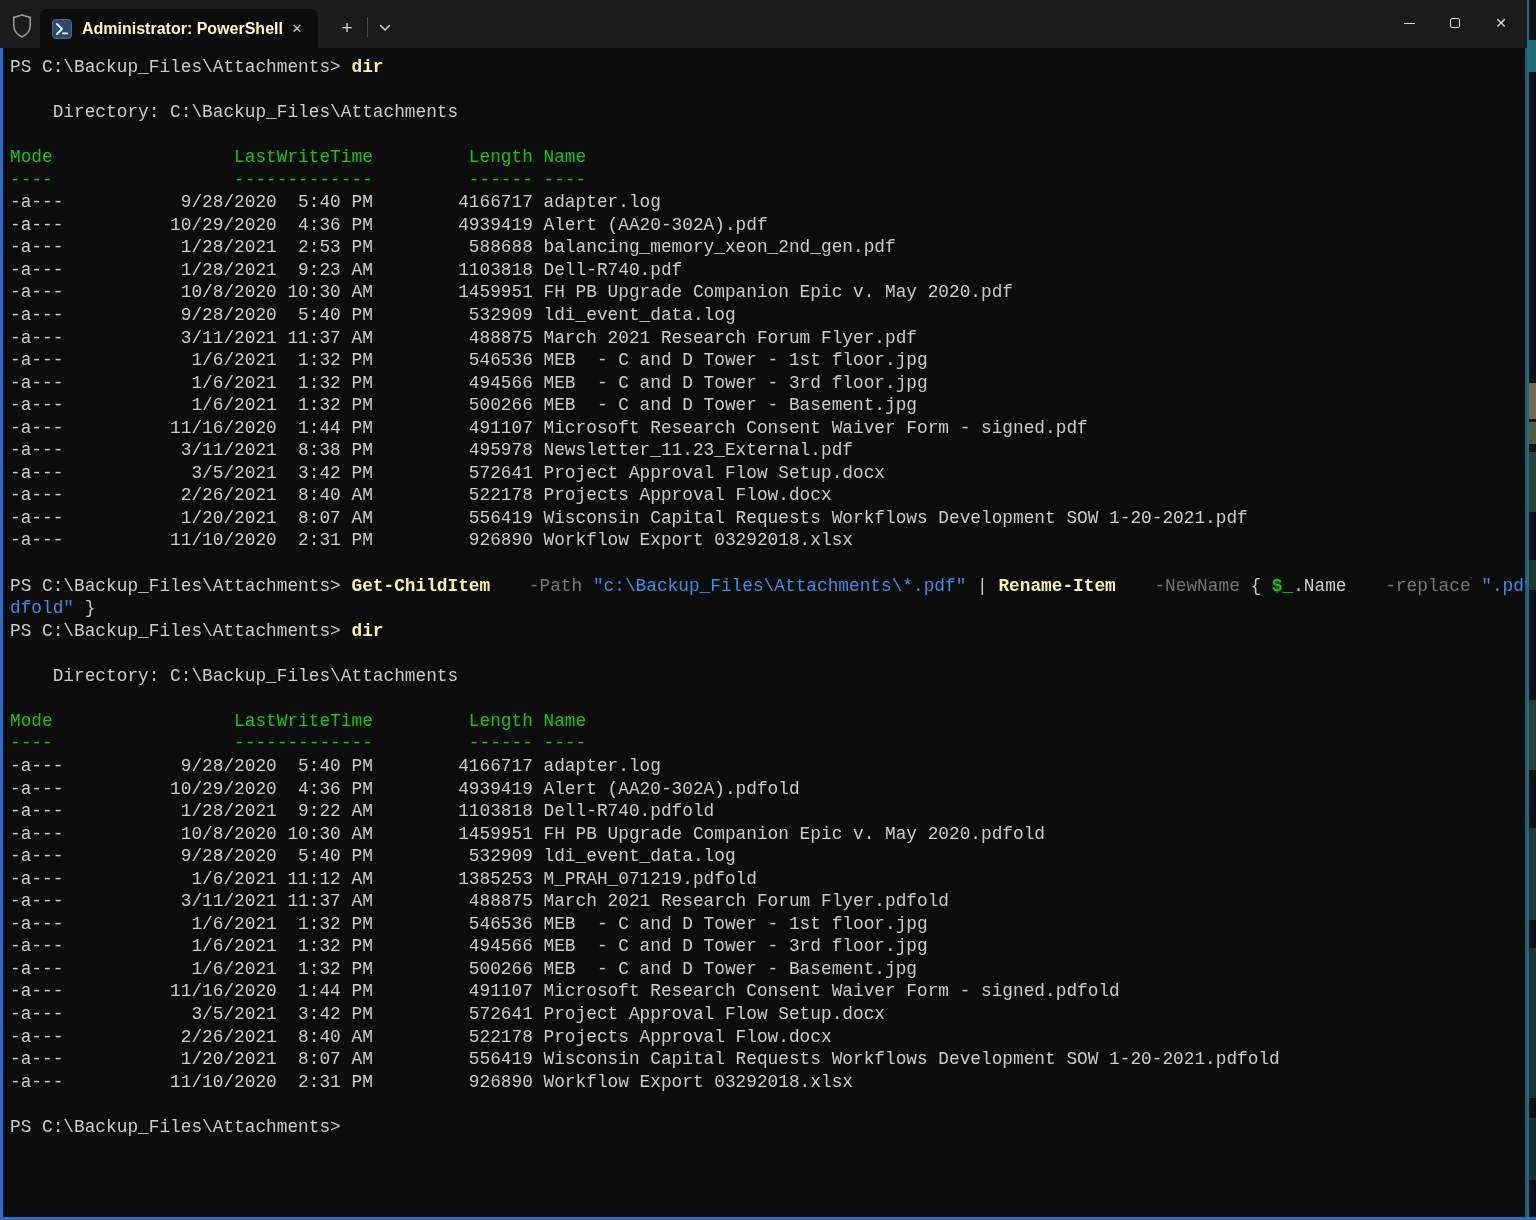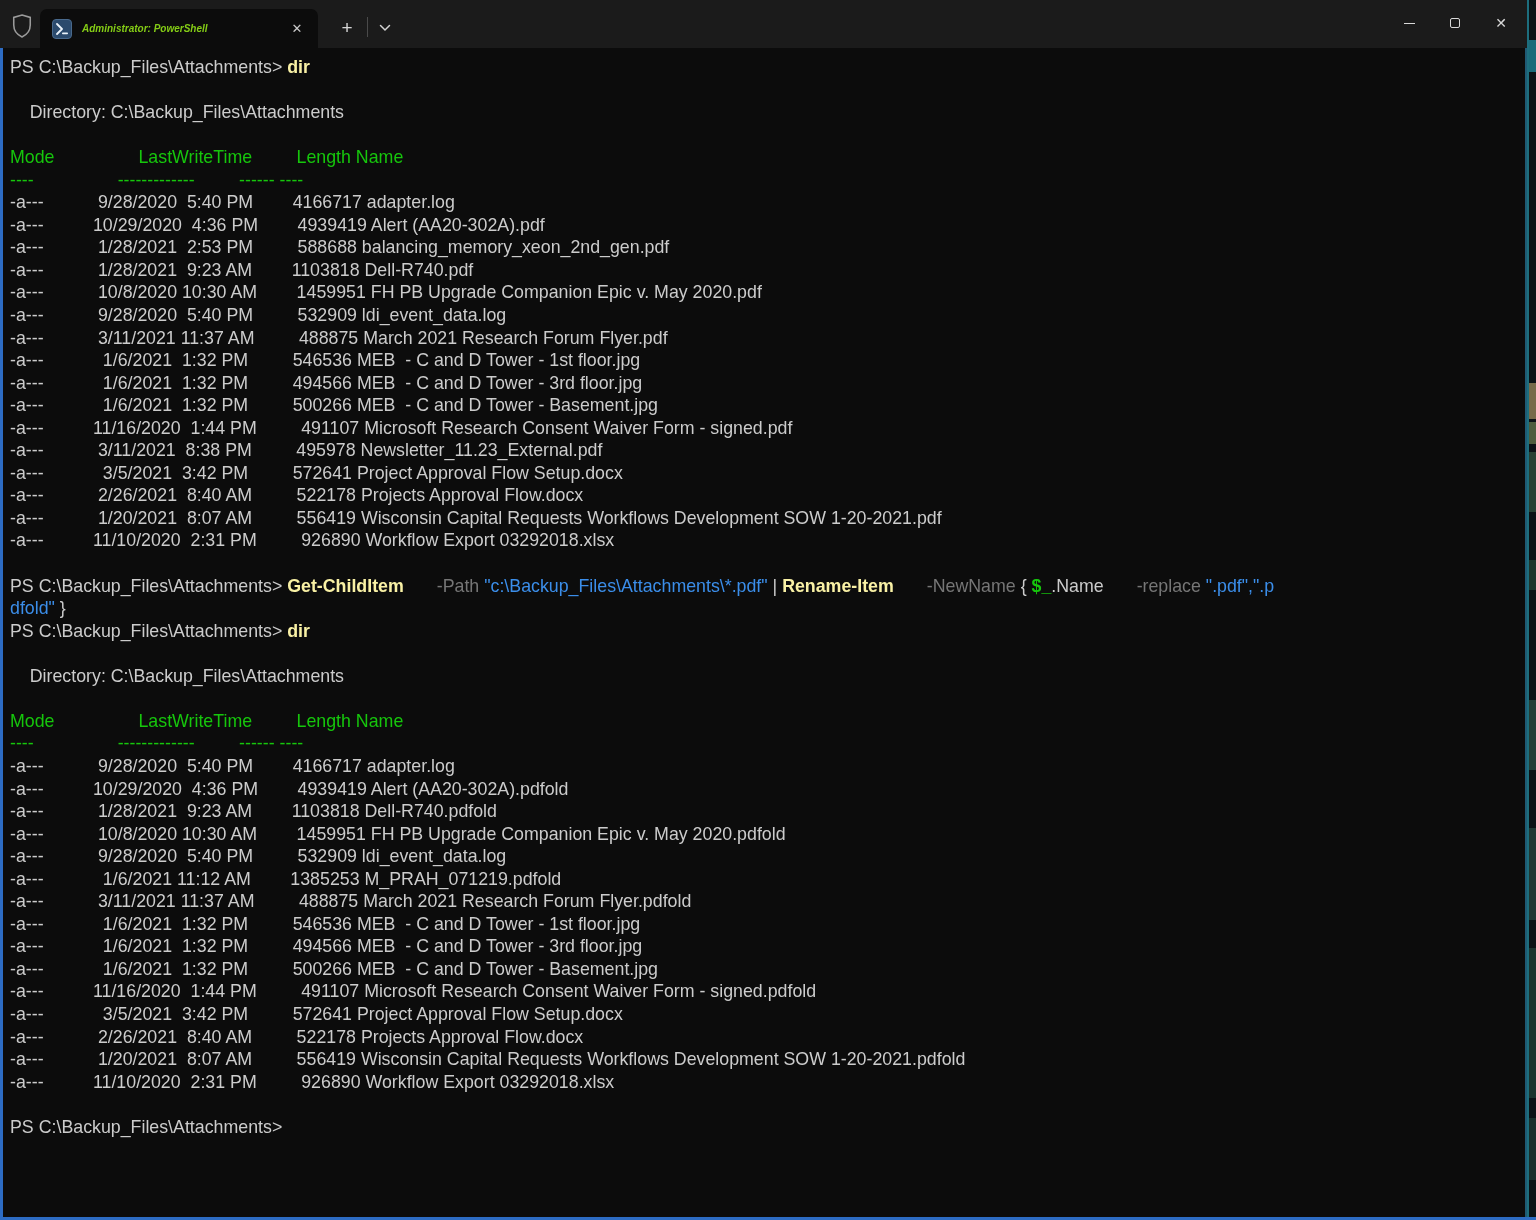--- a/index.html
+++ b/index.html
@@ -6,37 +6,37 @@
   html,body { width:1536px; height:1220px; overflow:hidden; background:#000; }
   body { font-family:"Liberation Sans", sans-serif; position:relative; }
 
   .window { position:absolute; left:0; top:0; width:1527px; height:1220px; background:var(--background,#0c0c0c); }
 
   
   .titlebar { position:absolute; left:0; top:0; width:100%; height:48px; background:var(--titlebar,#1b1b1b); display:flex; align-items:flex-end; }
   .shield { position:absolute; left:9px; top:11px; width:26px; height:30px; display:flex; align-items:center; justify-content:center; }
   .tab { position:absolute; left:40px; top:9px; width:278px; height:39px; background:var(--background,#0c0c0c); border-radius:7px 7px 0 0; display:flex; align-items:center; padding:0 10px 0 12px; }
   .tab-icon { width:20px; height:20px; background:#2b4a6d; border:1px solid #49698c; border-radius:4px; margin-right:10px; flex:0 0 auto; display:flex; align-items:center; justify-content:center; }
-  .tab-title { color:#84cc16; font-size:10px; font-weight:bold; white-space:nowrap; flex:1 1 auto;font-style:italic; }
+  .tab-title { color:#fef9c3; font-size:16px; font-weight:bold; white-space:nowrap; flex:1 1 auto; }
   .tab-close { color:#c9c9c9; font-size:13px; width:22px; height:22px; display:flex; align-items:center; justify-content:center; border-radius:4px; cursor:default; }
   .newtab { position:absolute; left:332px; top:13px; width:30px; height:30px; color:#d4d4d4; font-size:19px; display:flex; align-items:center; justify-content:center; }
   .tab-sep { position:absolute; left:367px; top:17px; width:1px; height:20px; background:#4a4a4a; }
   .tab-dropdown { position:absolute; left:372px; top:13px; width:26px; height:30px; color:#d4d4d4; font-size:13px; display:flex; align-items:center; justify-content:center; }
   .caption { position:absolute; right:3px; top:0; height:46px; display:flex; }
   .cap-btn { width:46px; height:46px; display:flex; align-items:center; justify-content:center; color:#d9d9d9; }
   .glyph-min { width:11px; height:1px; background:#d9d9d9; }
   .glyph-max { width:10px; height:10px; border:1px solid #d9d9d9; border-radius:2px; }
   .glyph-close { font-size:14px; color:#d9d9d9; }
 
   
   .terminal { position:absolute; left:0; top:48px; width:1527px; height:1169px;
     background:var(--background,#0c0c0c);
     border-left:3px solid var(--accent_border,#2d6cc4);
     border-right:2px solid #1f5a74; }
-  .term-pre { padding:8px 0 0 7px; font-family:Liberation Sans, sans-serif;
+  .term-pre { padding:8px 0 0 7px; font-family:Liberation Mono, monospace;
     font-size:17.8px; line-height:22.55px; color:var(--foreground,#cccccc); }
   .line { white-space:pre; height:22.55px; }
   .c-fg { color:var(--foreground,#cccccc); }
   .c-command { color:var(--command,#f9f1a5); font-weight:bold; }
   .c-parameter { color:var(--parameter,#767676);margin-left:28px; }
   .c-string { color:var(--string,#3b8eea); }
   .c-variable { color:var(--variable,#16c60c); font-weight:bold; }
   .c-green { color:var(--header_green,#16c60c); }
 
   .bottom-border { position:absolute; left:0; bottom:0; width:1536px; height:3px; background:var(--accent_border,#2d6cc4); }
@@ -118,21 +118,21 @@
         <div class="line"><span class="c-fg">PS C:\Backup_Files\Attachments&gt; </span><span class="c-command">Get-ChildItem</span><span class="c-fg"> </span><span class="c-parameter">-Path</span><span class="c-fg"> </span><span class="c-string">"c:\Backup_Files\Attachments\*.pdf"</span><span class="c-fg"> | </span><span class="c-command">Rename-Item</span><span class="c-fg"> </span><span class="c-parameter">-NewName</span><span class="c-fg"> { </span><span class="c-variable">$_</span><span class="c-fg">.Name </span><span class="c-parameter">-replace</span><span class="c-fg"> </span><span class="c-string">".pdf",".p</span></div>
         <div class="line"><span class="c-string">dfold"</span><span class="c-fg"> }</span></div>
         <div class="line"><span class="c-fg">PS C:\Backup_Files\Attachments&gt; </span><span class="c-command">dir</span></div>
         <div class="line"></div>
         <div class="line"><span class="c-fg">    Directory: C:\Backup_Files\Attachments</span></div>
         <div class="line"></div>
         <div class="line"><span class="c-green">Mode                 LastWriteTime         Length Name</span></div>
         <div class="line"><span class="c-green">----                 -------------         ------ ----</span></div>
         <div class="line"><span class="c-fg">-a---           9/28/2020  5:40 PM        4166717 adapter.log</span></div>
         <div class="line"><span class="c-fg">-a---          10/29/2020  4:36 PM        4939419 Alert (AA20-302A).pdfold</span></div>
-        <div class="line"><span class="c-fg">-a---           1/28/2021  9:23 AM        1103818 Dell-R740.pdfold</span></div>
+        <div class="line"><span class="c-fg">-a---           1/28/2021  9:22 AM        1103818 Dell-R740.pdfold</span></div>
         <div class="line"><span class="c-fg">-a---           10/8/2020 10:30 AM        1459951 FH PB Upgrade Companion Epic v. May 2020.pdfold</span></div>
         <div class="line"><span class="c-fg">-a---           9/28/2020  5:40 PM         532909 ldi_event_data.log</span></div>
         <div class="line"><span class="c-fg">-a---            1/6/2021 11:12 AM        1385253 M_PRAH_071219.pdfold</span></div>
         <div class="line"><span class="c-fg">-a---           3/11/2021 11:37 AM         488875 March 2021 Research Forum Flyer.pdfold</span></div>
         <div class="line"><span class="c-fg">-a---            1/6/2021  1:32 PM         546536 MEB  - C and D Tower - 1st floor.jpg</span></div>
         <div class="line"><span class="c-fg">-a---            1/6/2021  1:32 PM         494566 MEB  - C and D Tower - 3rd floor.jpg</span></div>
         <div class="line"><span class="c-fg">-a---            1/6/2021  1:32 PM         500266 MEB  - C and D Tower - Basement.jpg</span></div>
         <div class="line"><span class="c-fg">-a---          11/16/2020  1:44 PM         491107 Microsoft Research Consent Waiver Form - signed.pdfold</span></div>
         <div class="line"><span class="c-fg">-a---            3/5/2021  3:42 PM         572641 Project Approval Flow Setup.docx</span></div>
         <div class="line"><span class="c-fg">-a---           2/26/2021  8:40 AM         522178 Projects Approval Flow.docx</span></div>

